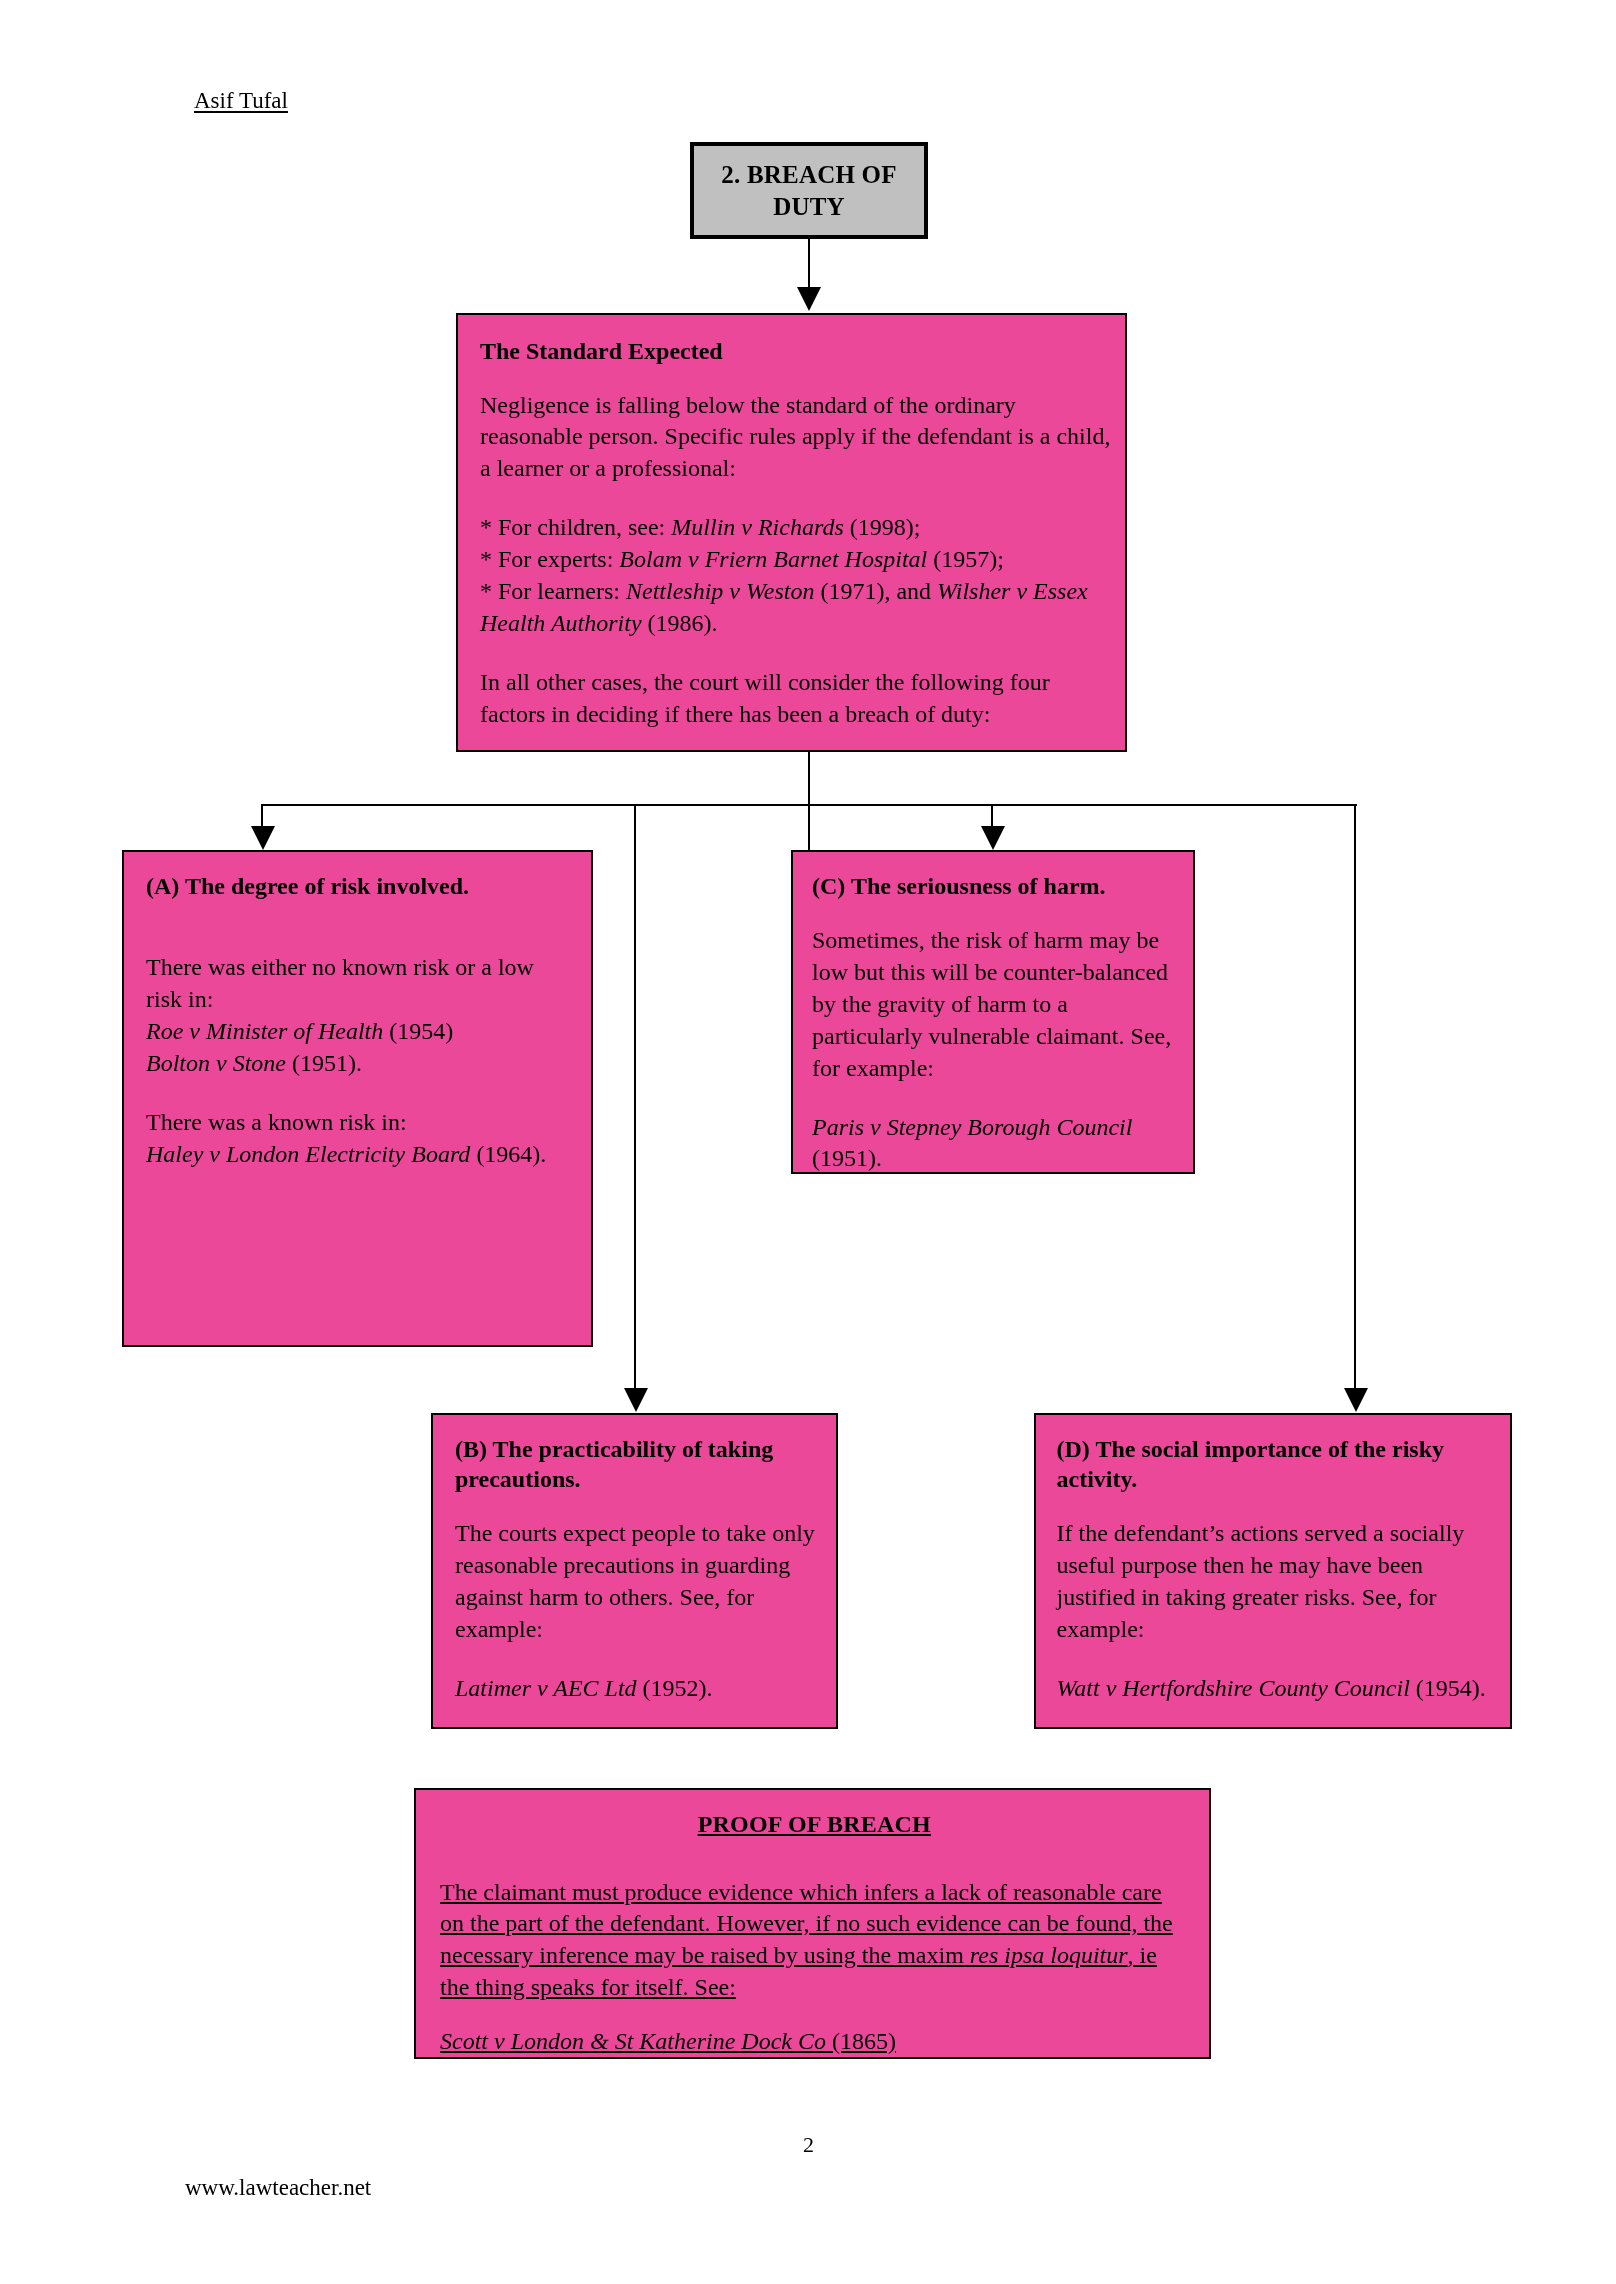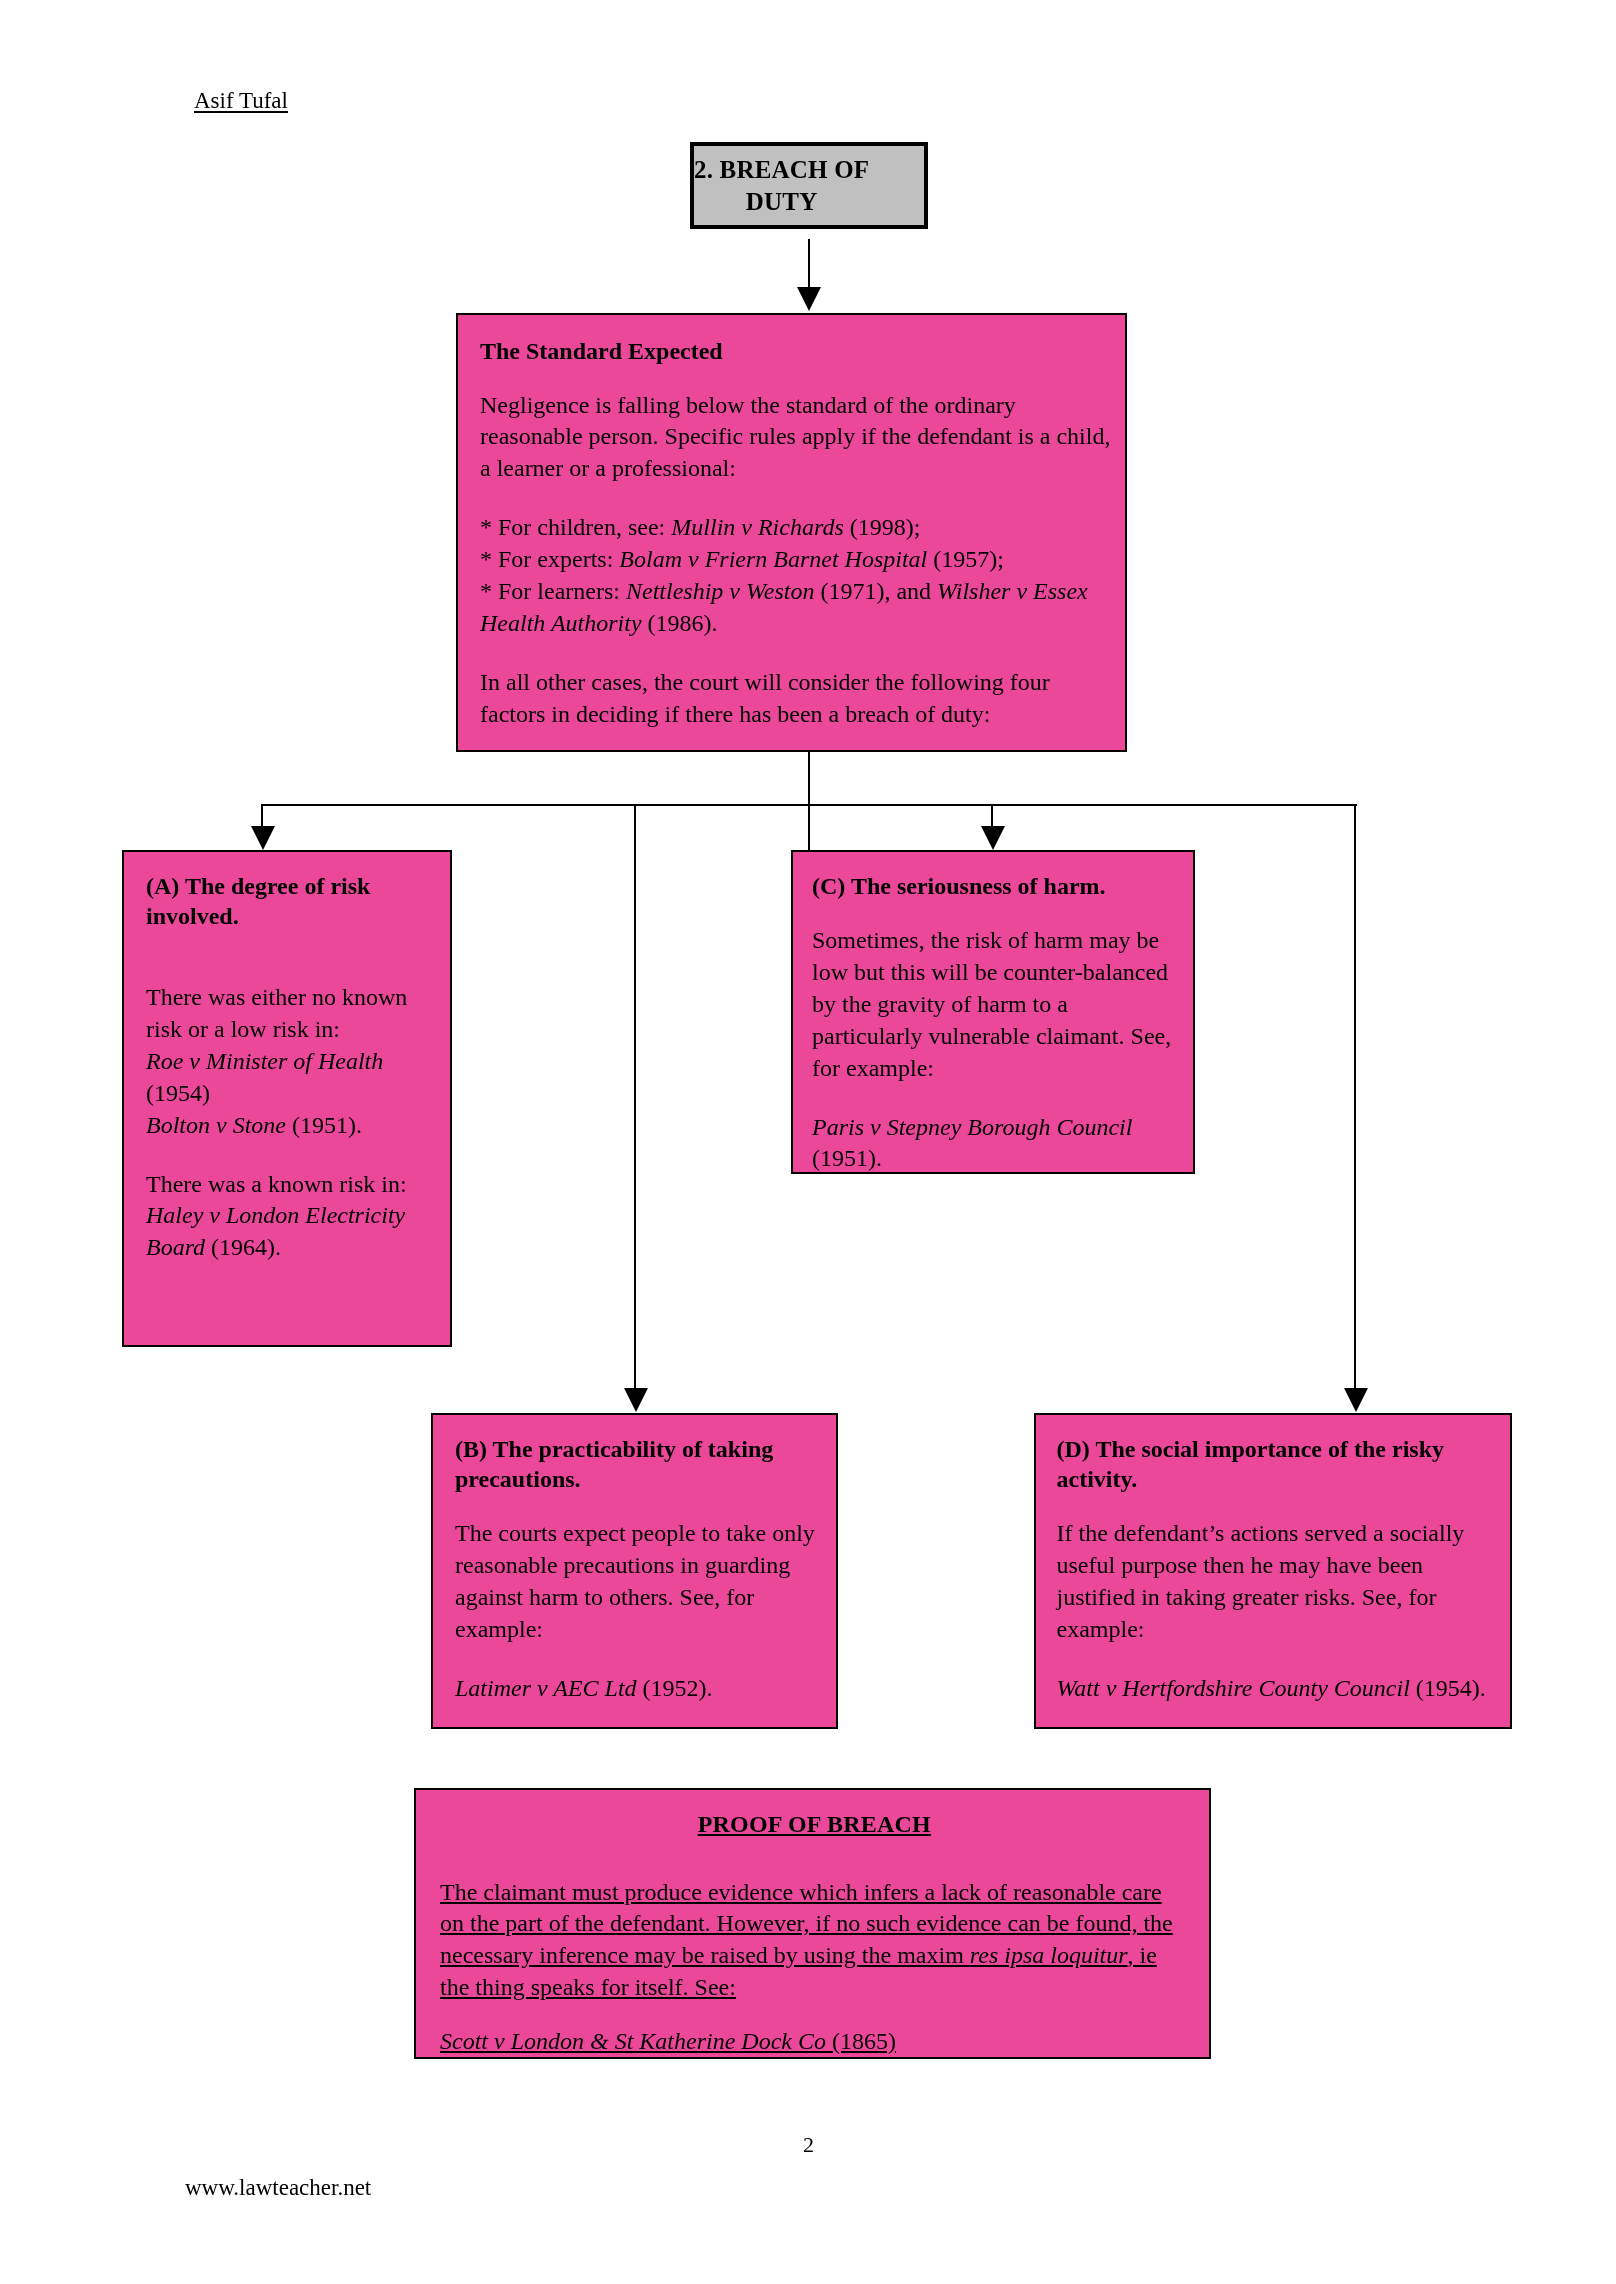--- a/index.html
+++ b/index.html
@@ -54,26 +54,26 @@
   }
   .box-inner {
     padding: 17.4px 20.5px 8px 20.5px;
   }
 
   
   .title-box {
     left: 690px;
     top: 142px;
     width: 238px;
-    height: 87px;
+    height: 97px;
     background: #c0c0c0;
     border: 4px solid #000000;
     display: flex;
     align-items: center;
-    justify-content: flex-start;
+    justify-content: center;
   }
   .title-text {
     font-weight: bold;
     font-size: 25px;
     line-height: 1.28;
     text-align: center;
     letter-spacing: 0.2px;
   }
 
   
@@ -99,21 +99,21 @@
   .gap { height: 27px; }
   .gap-sm { height: 22px; }
   em.case {
     font-style: italic;
   }
 
   
   .box-a {
     left: 122px;
     top: 850px;
-    width: 330px;
+    width: 471px;
     height: 497px;
   }
   .box-a .box-inner { padding: 19px 16px 8px 22px; }
 
   .box-c {
     left: 791px;
     top: 850px;
     width: 404px;
     height: 324px;
   }

